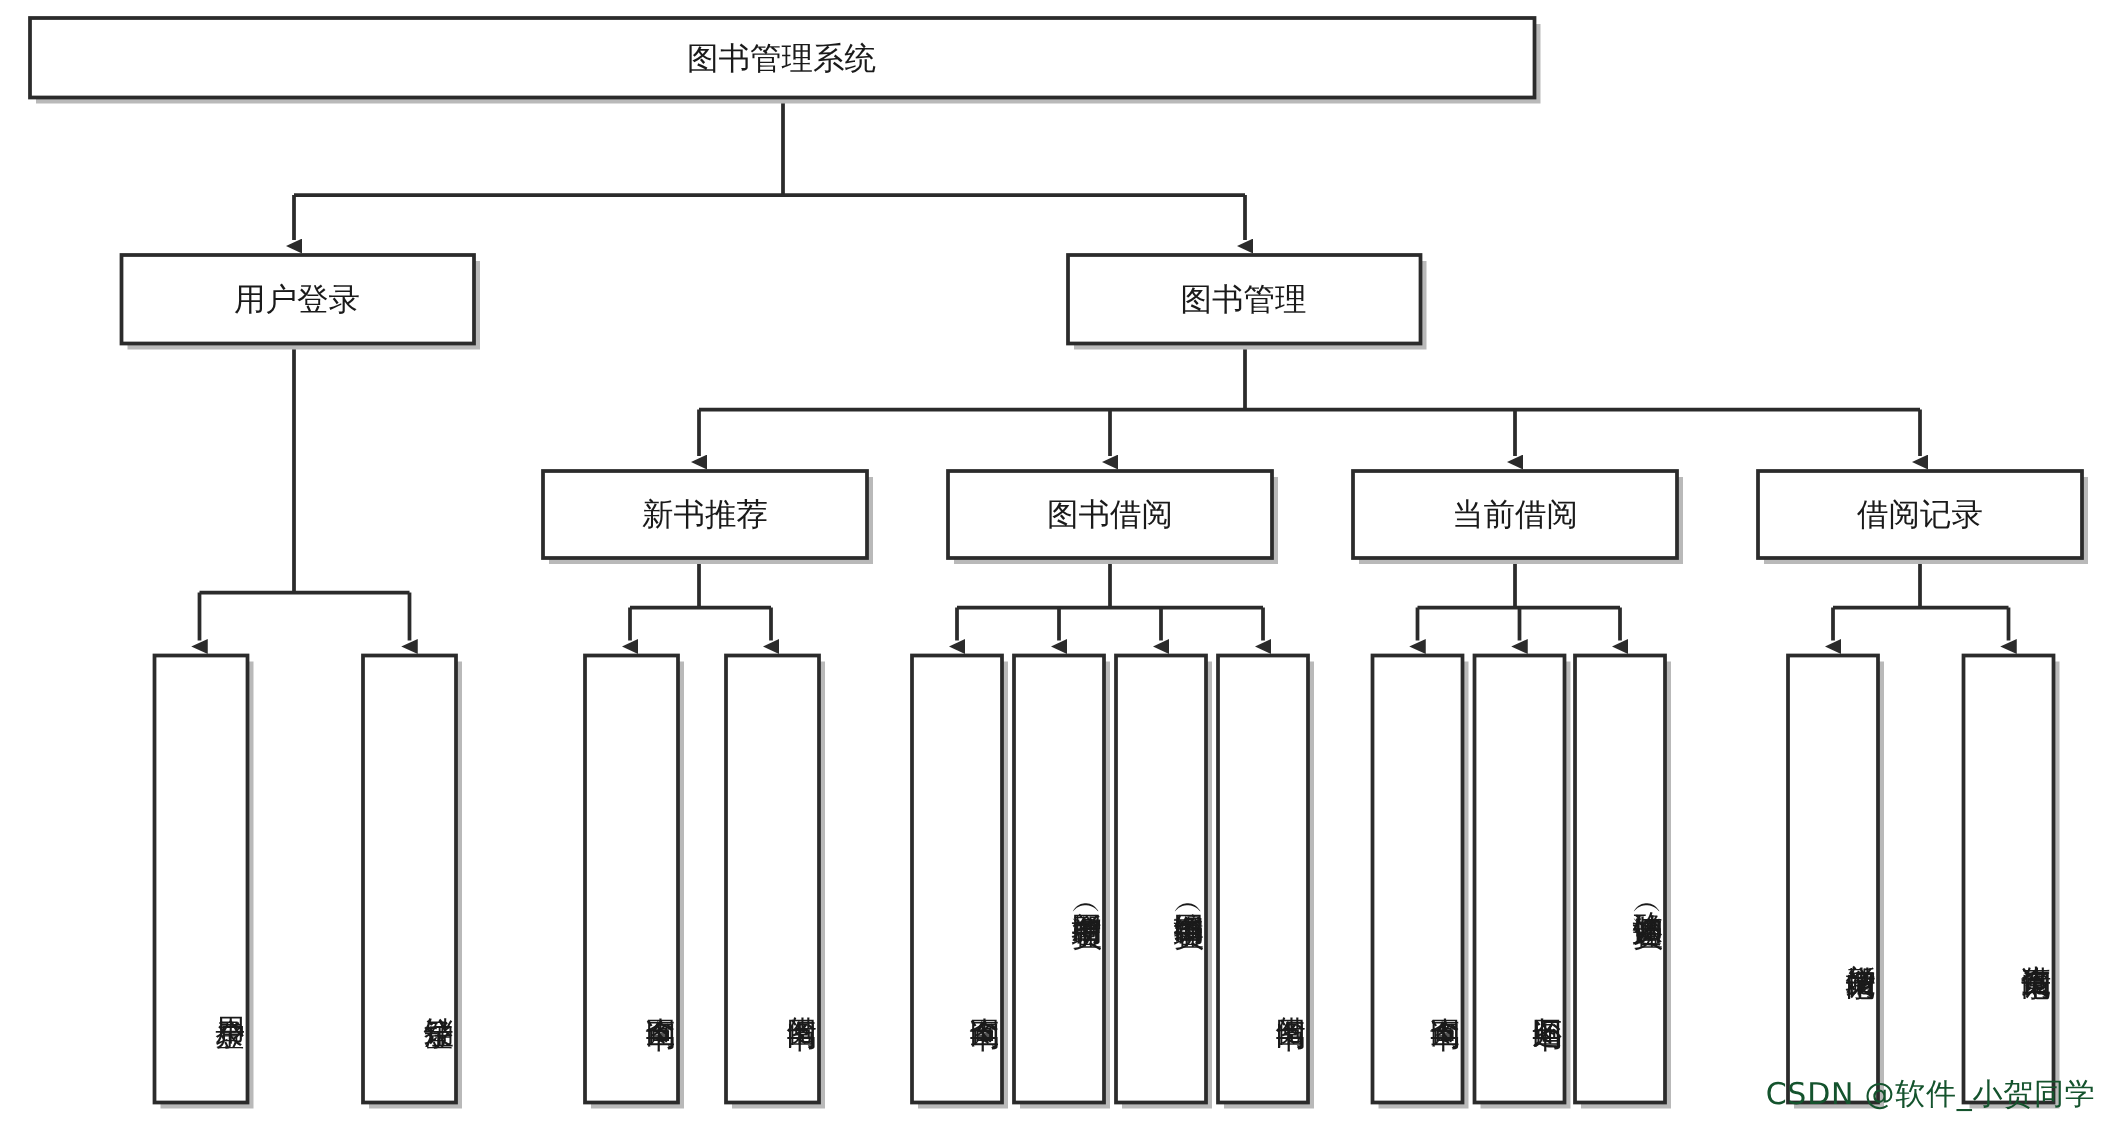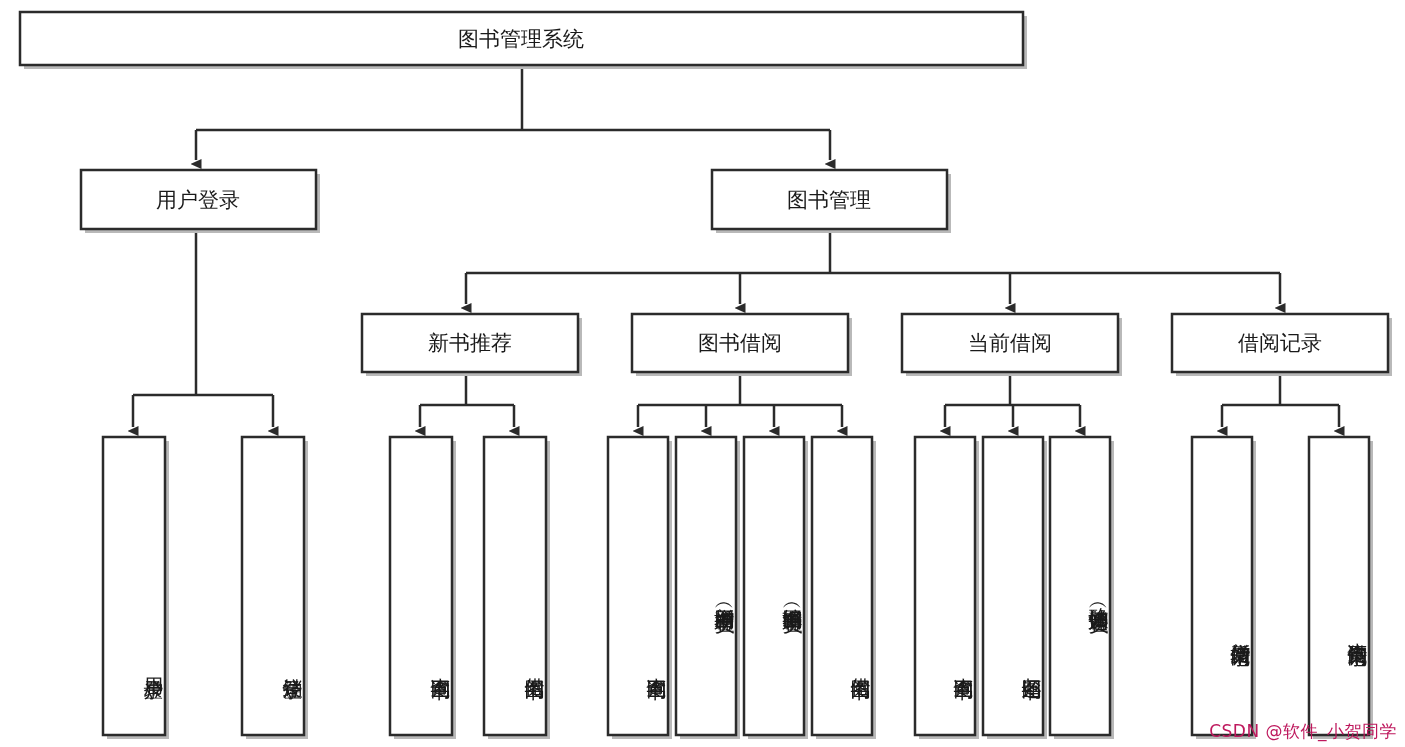--- a/index.html
+++ b/index.html
@@ -60,22 +60,22 @@
     align-items: flex-start;
     justify-content: center;
     white-space: nowrap;
     pointer-events: none;
   }
   .watermark {
     position: absolute;
     right: 8px;
     bottom: 4px;
     font-family: "DejaVu Sans", "Liberation Sans", sans-serif;
-    font-size: 17px;
-    color: #be185d;
+    font-size: 20px;
+    color: #14532d;
     letter-spacing: 0.5px;
     white-space: nowrap;
   }
 </style>
 </head>
 <body>
 
 <div id="diagram-root">
 
   <svg class="diagram" viewBox="0 0 1405 747">

